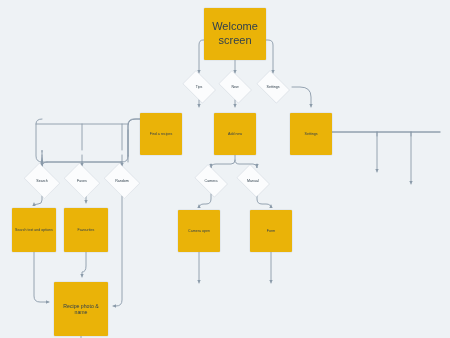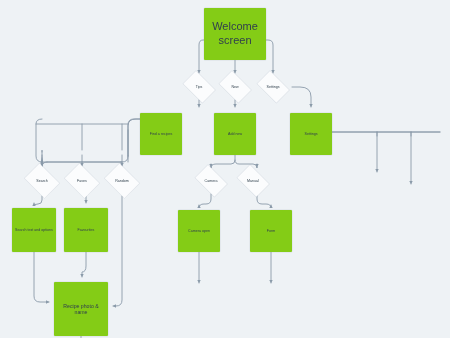--- a/index.html
+++ b/index.html
@@ -28,21 +28,21 @@
     pointer-events: none;
   }
   .node {
     position: absolute;
     box-sizing: border-box;
     display: flex;
     align-items: center;
     justify-content: center;
     text-align: center;
     color: #31404d;
-    background: #84cc16;
+    background: #eab308;
     z-index: 2;
   }
   .node.box {
     border-radius: 1px;
     box-shadow: 0 0 0 0.5px rgba(120,140,160,0.18);
   }
   .node.diamond {
     background: transparent;
     box-shadow: none;
   }

